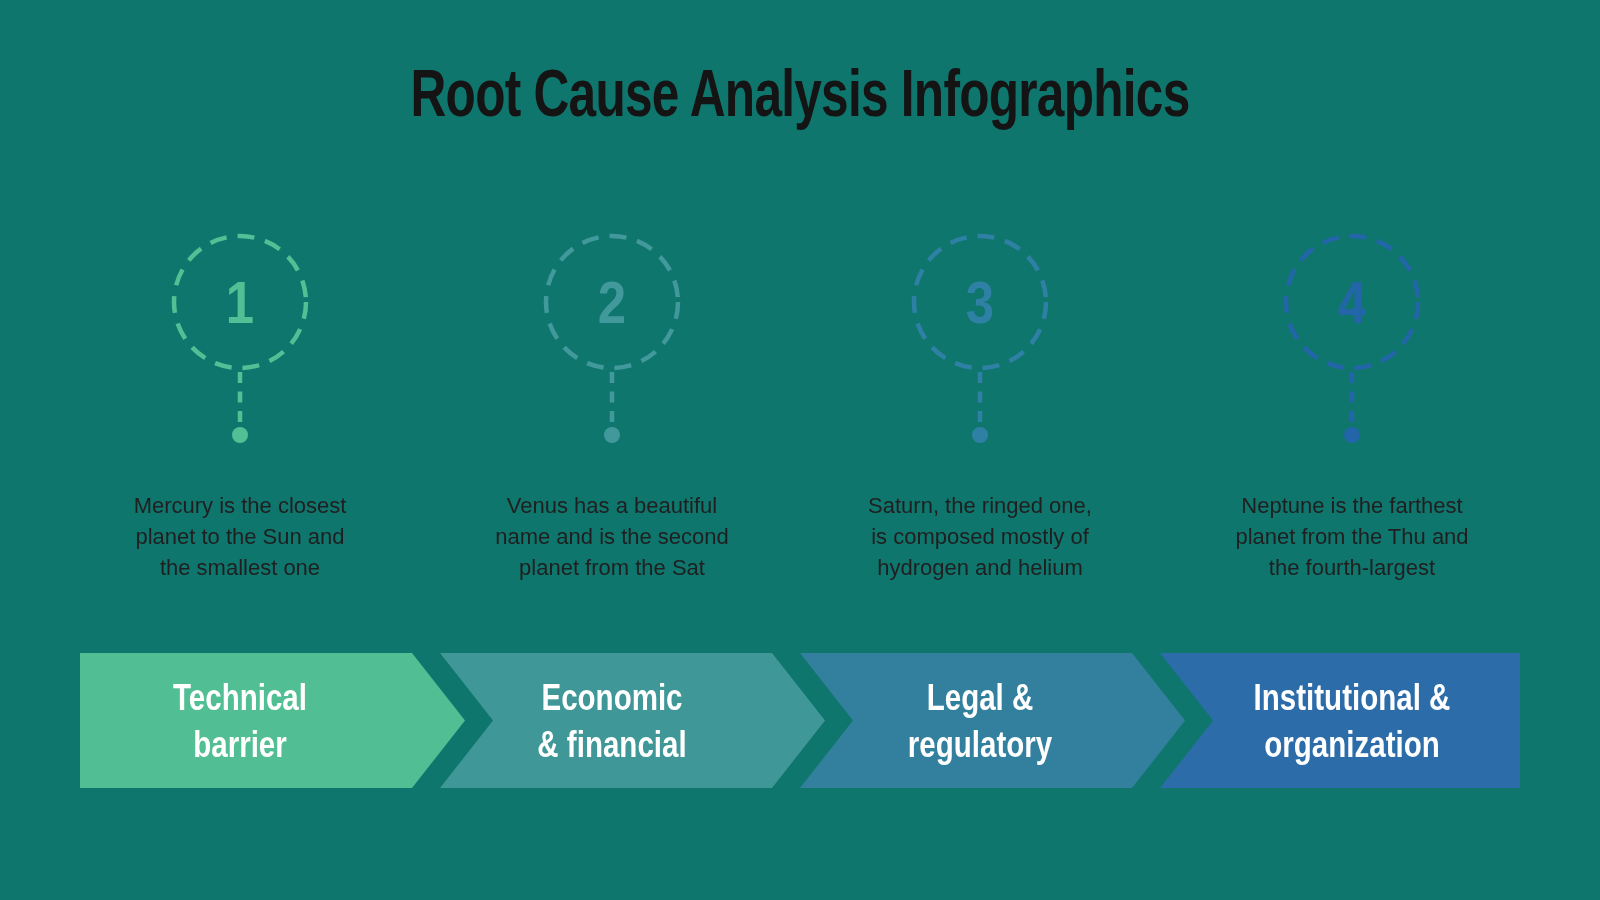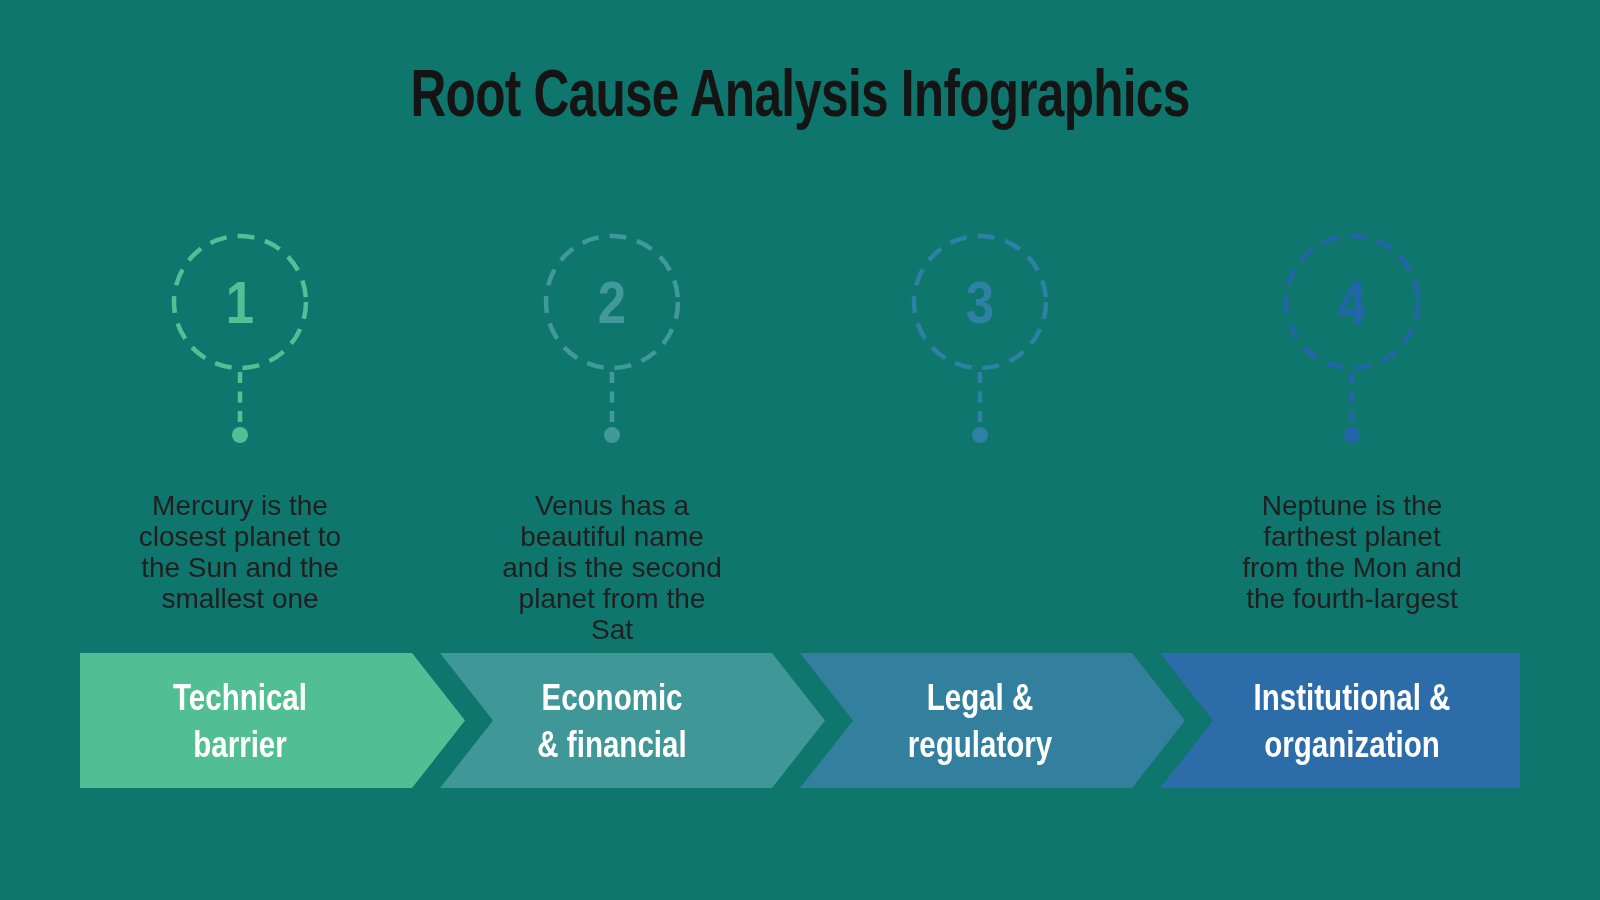--- a/index.html
+++ b/index.html
@@ -48,21 +48,21 @@
   .num {
     font-family: "Liberation Sans", sans-serif;
     font-size: 60px;
     font-weight: 700;
     text-anchor: middle;
     dominant-baseline: central;
   }
   .desc {
     margin: 46px auto 12px;
     width: 234px;
-    font-size: 28px;
+    font-size: 22px;
     line-height: 31px;
     color: #1f1f1f;
   }
   .banners {
     position: absolute;
     left: 80px;
     top: 653px;
     width: 1269px;
     height: 135px;
     text-decoration: underline;
@@ -116,30 +116,31 @@
     <p class="desc">Venus has a beautiful name and is the second planet from the Sat</p>
   </div>
 
   <div class="column col-3">
     <svg class="badge" width="140" height="212" viewBox="0 0 140 212">
       <circle class="dash-circle" cx="70" cy="70" r="66" stroke="#2E81A4"></circle>
       <text class="num" x="82.4" y="71" transform="scale(0.85 1)" fill="#2E81A4">3</text>
       <line class="stem" x1="70" y1="140" x2="70" y2="191" stroke="#2E81A4"></line>
       <circle cx="70" cy="203" r="8" fill="#2E81A4"></circle>
     </svg>
+    <p class="desc">Saturn, the ringed one, is composed mostly of hydrogen and helium</p>
   </div>
 
   <div class="column col-4">
     <svg class="badge" width="140" height="212" viewBox="0 0 140 212">
       <circle class="dash-circle" cx="70" cy="70" r="66" stroke="#2365A9"></circle>
       <text class="num" x="82.4" y="71" transform="scale(0.85 1)" fill="#2365A9">4</text>
       <line class="stem" x1="70" y1="140" x2="70" y2="191" stroke="#2365A9"></line>
       <circle cx="70" cy="203" r="8" fill="#2365A9"></circle>
     </svg>
-    <p class="desc">Neptune is the farthest planet from the Mon and the fourth-largest</p>
+    <p class="desc">Neptune is the farthest planet from the Thu and the fourth-largest</p>
   </div>
 
   <div class="banners">
     <svg width="1440" height="135" viewBox="0 0 1440 135">
       <polygon points="0,0 332,0 385,67.5 332,135 0,135" fill="#52BE93"></polygon>
       <polygon points="360,0 692,0 745,67.5 692,135 360,135 413,67.5" fill="#3F9798"></polygon>
       <polygon points="720,0 1052,0 1105,67.5 1052,135 720,135 773,67.5" fill="#33809E"></polygon>
       <polygon points="1080,0 1440,0 1440,135 1080,135 1133,67.5" fill="#2B6CA9"></polygon>
     </svg>
     <div class="banner-label bl-1">

